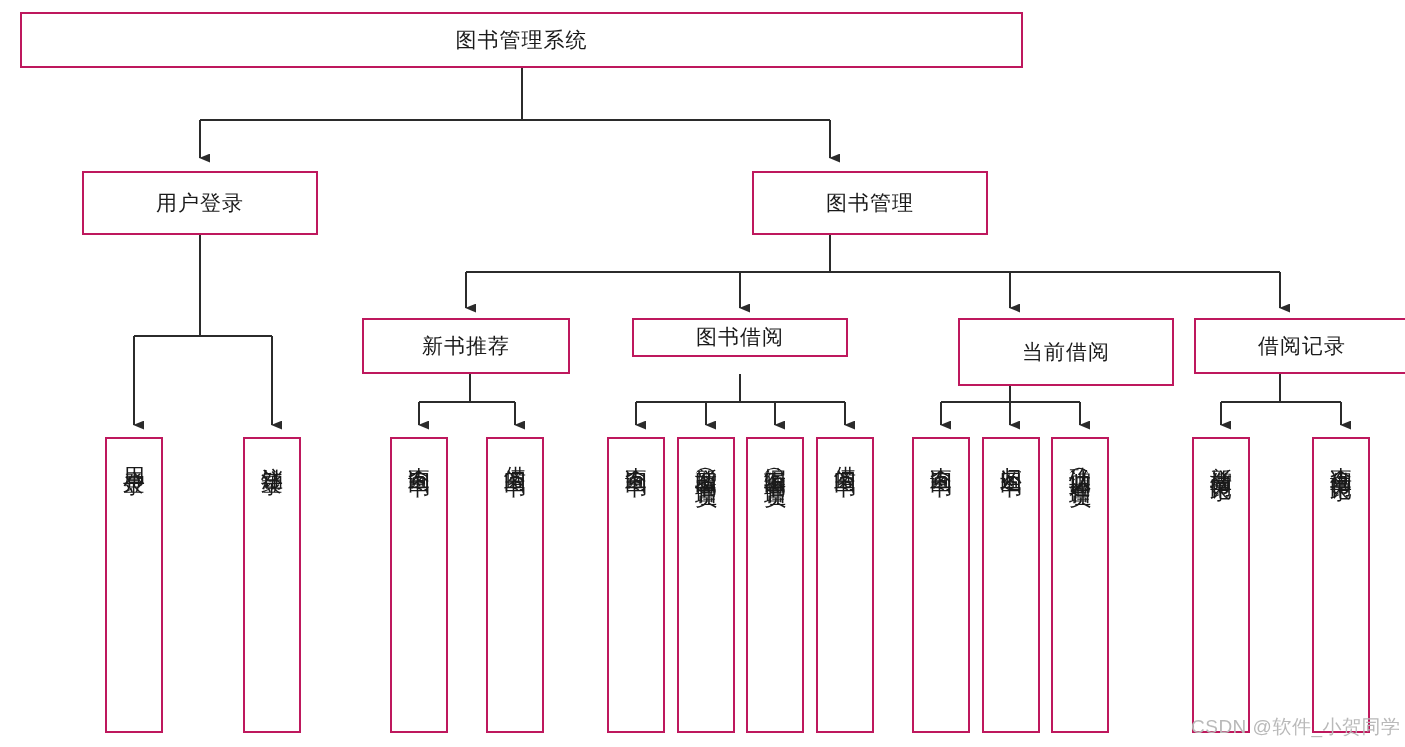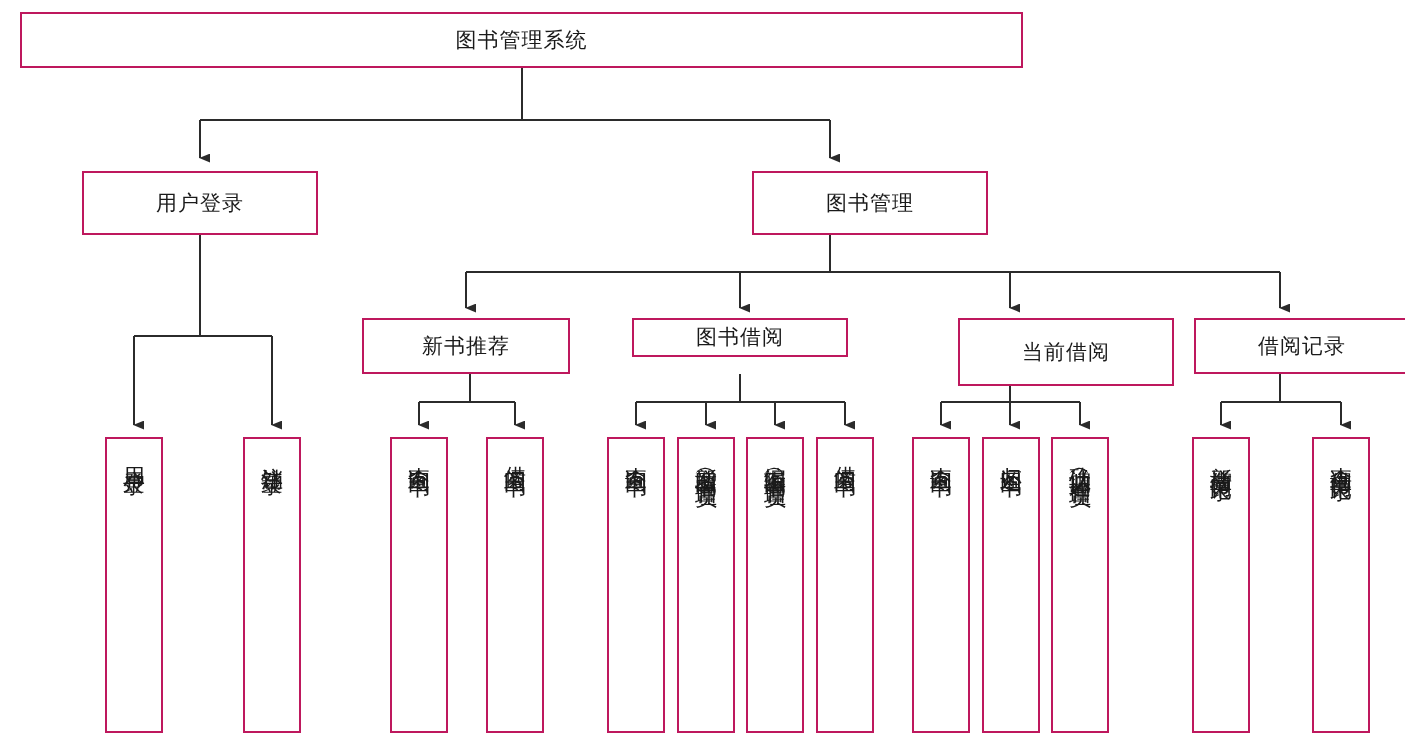--- a/index.html
+++ b/index.html
@@ -198,14 +198,15 @@
   </div>
 
   <div class="node vert" style="left:1192px; top:437px; width:58px; height:296px;">
     <span class="node-label">新增借阅记录</span>
   </div>
 
   <div class="node vert" style="left:1312px; top:437px; width:58px; height:296px;">
     <span class="node-label">查询借阅记录</span>
   </div>
 
+  <div class="watermark" style="left:1191px; top:714px;">CSDN @软件_小贺同学</div>
 
 </div>
 
 </body></html>

